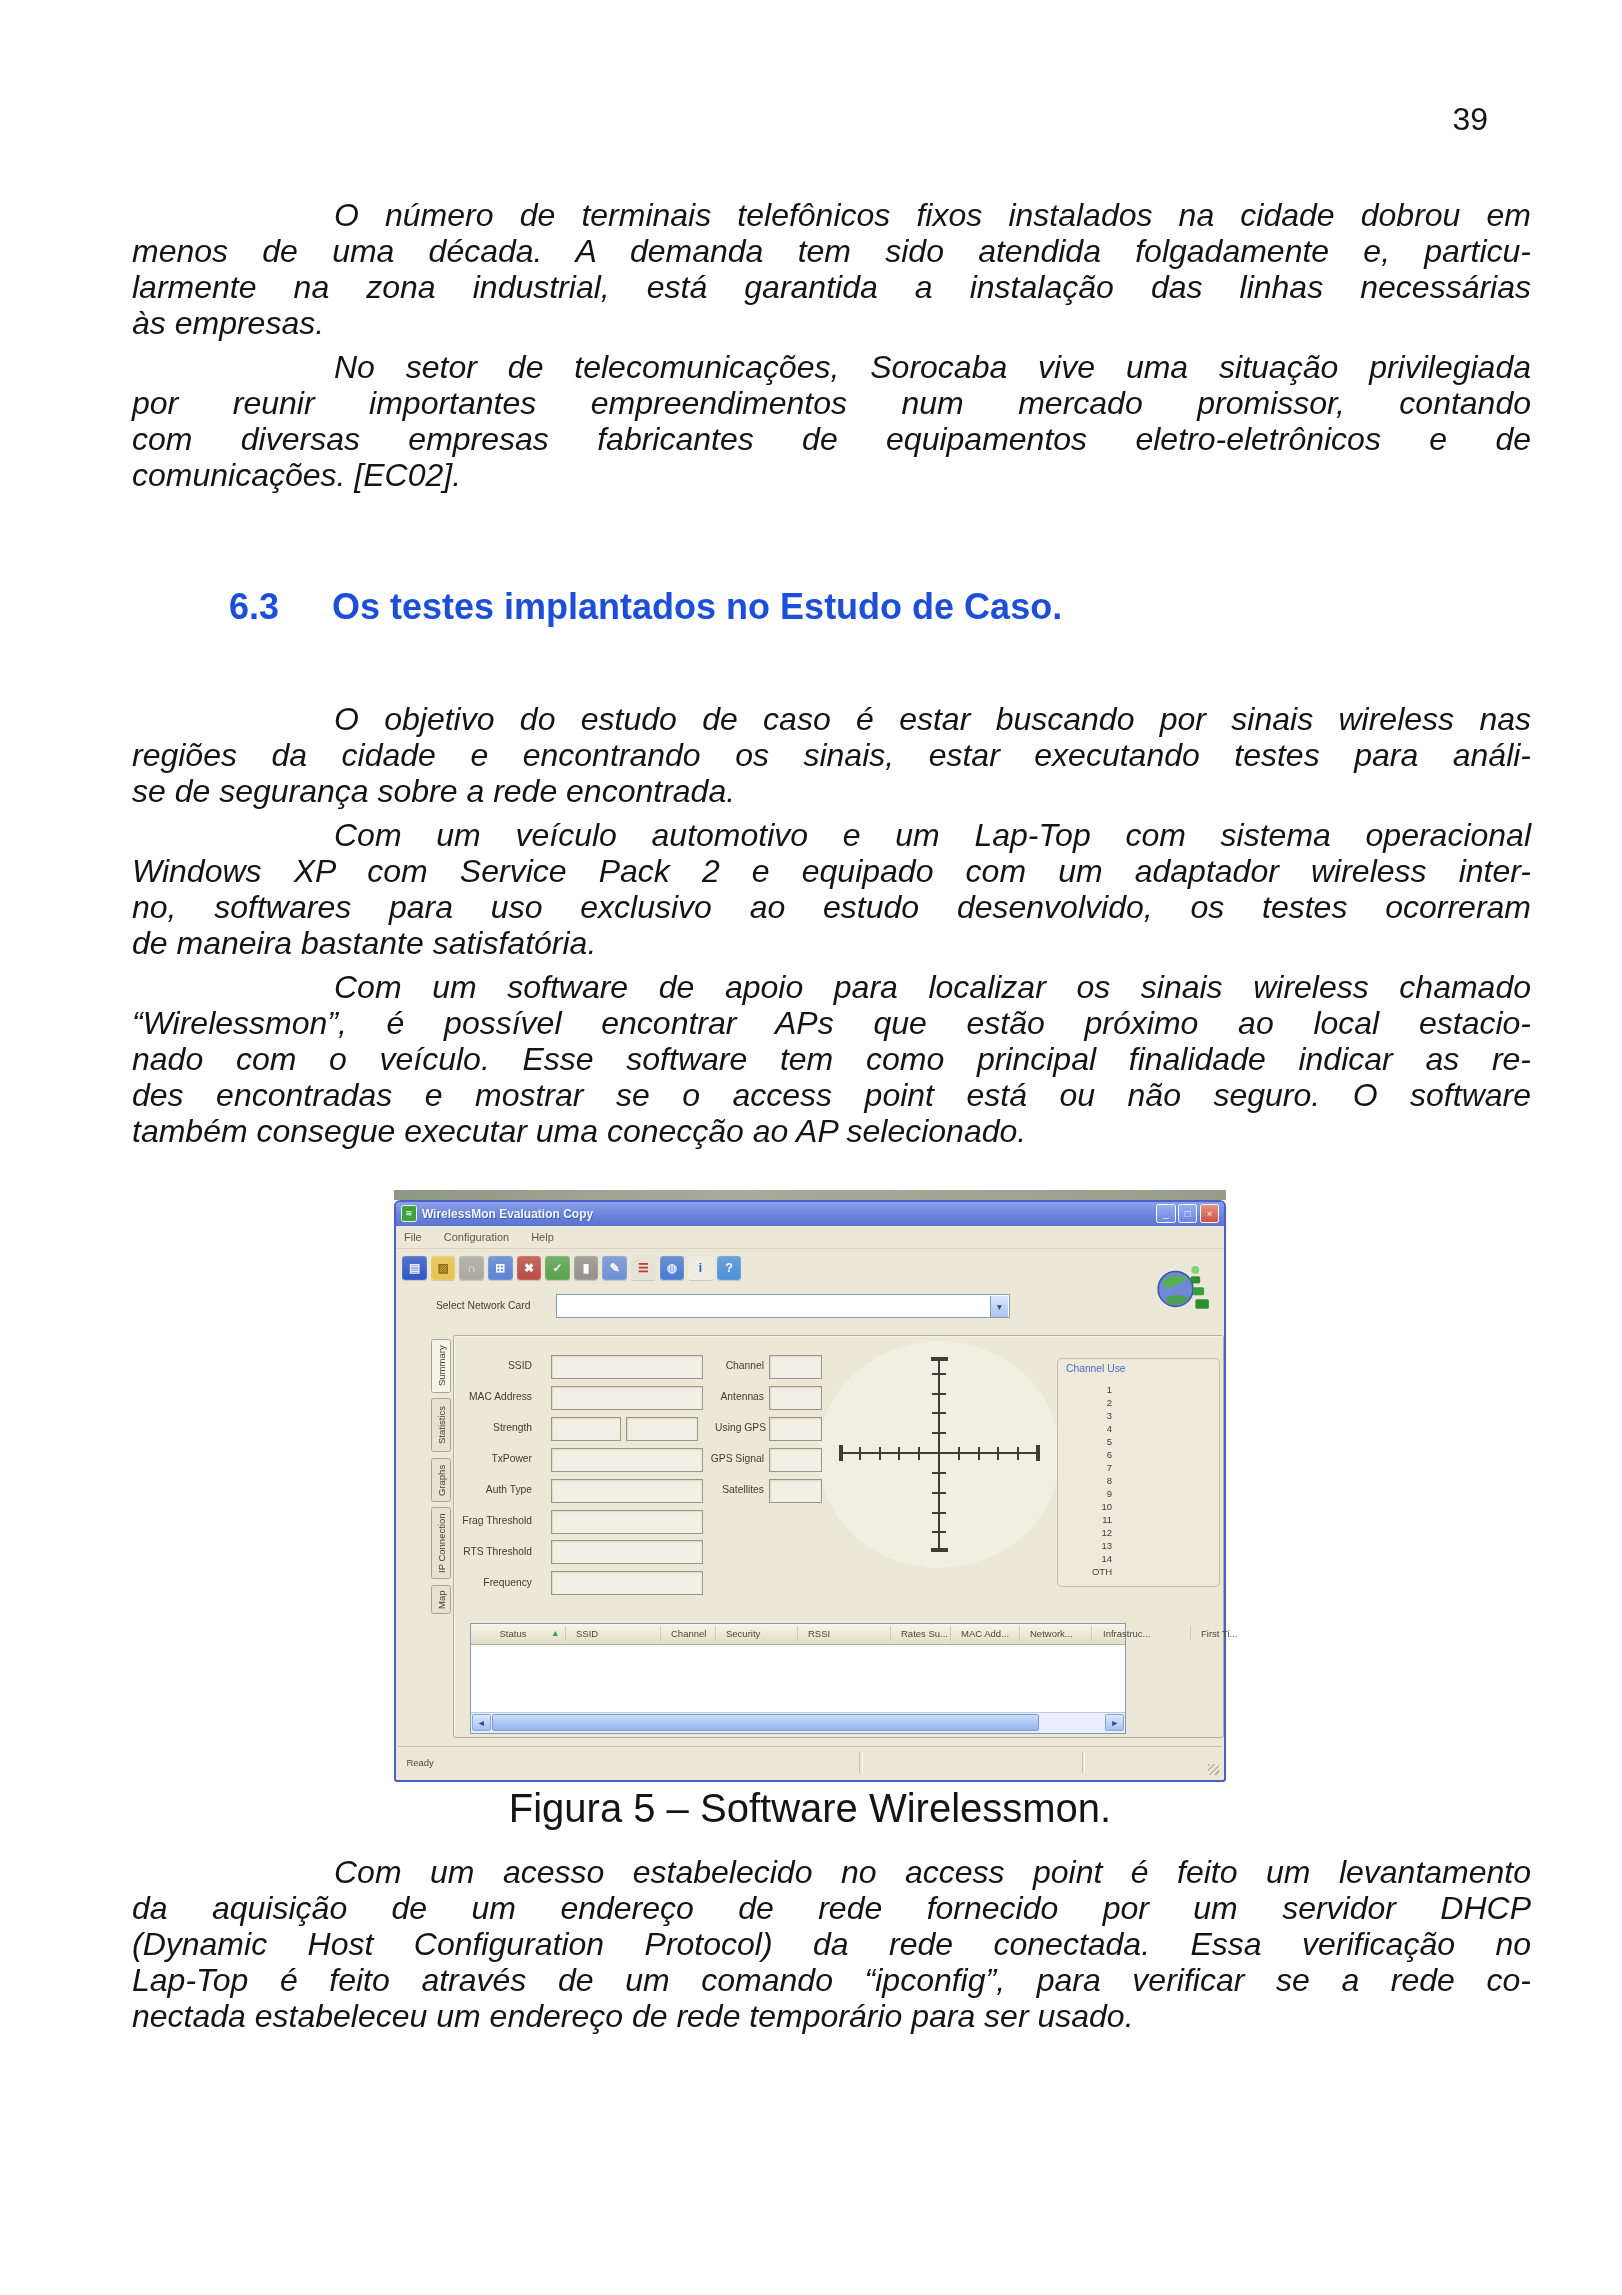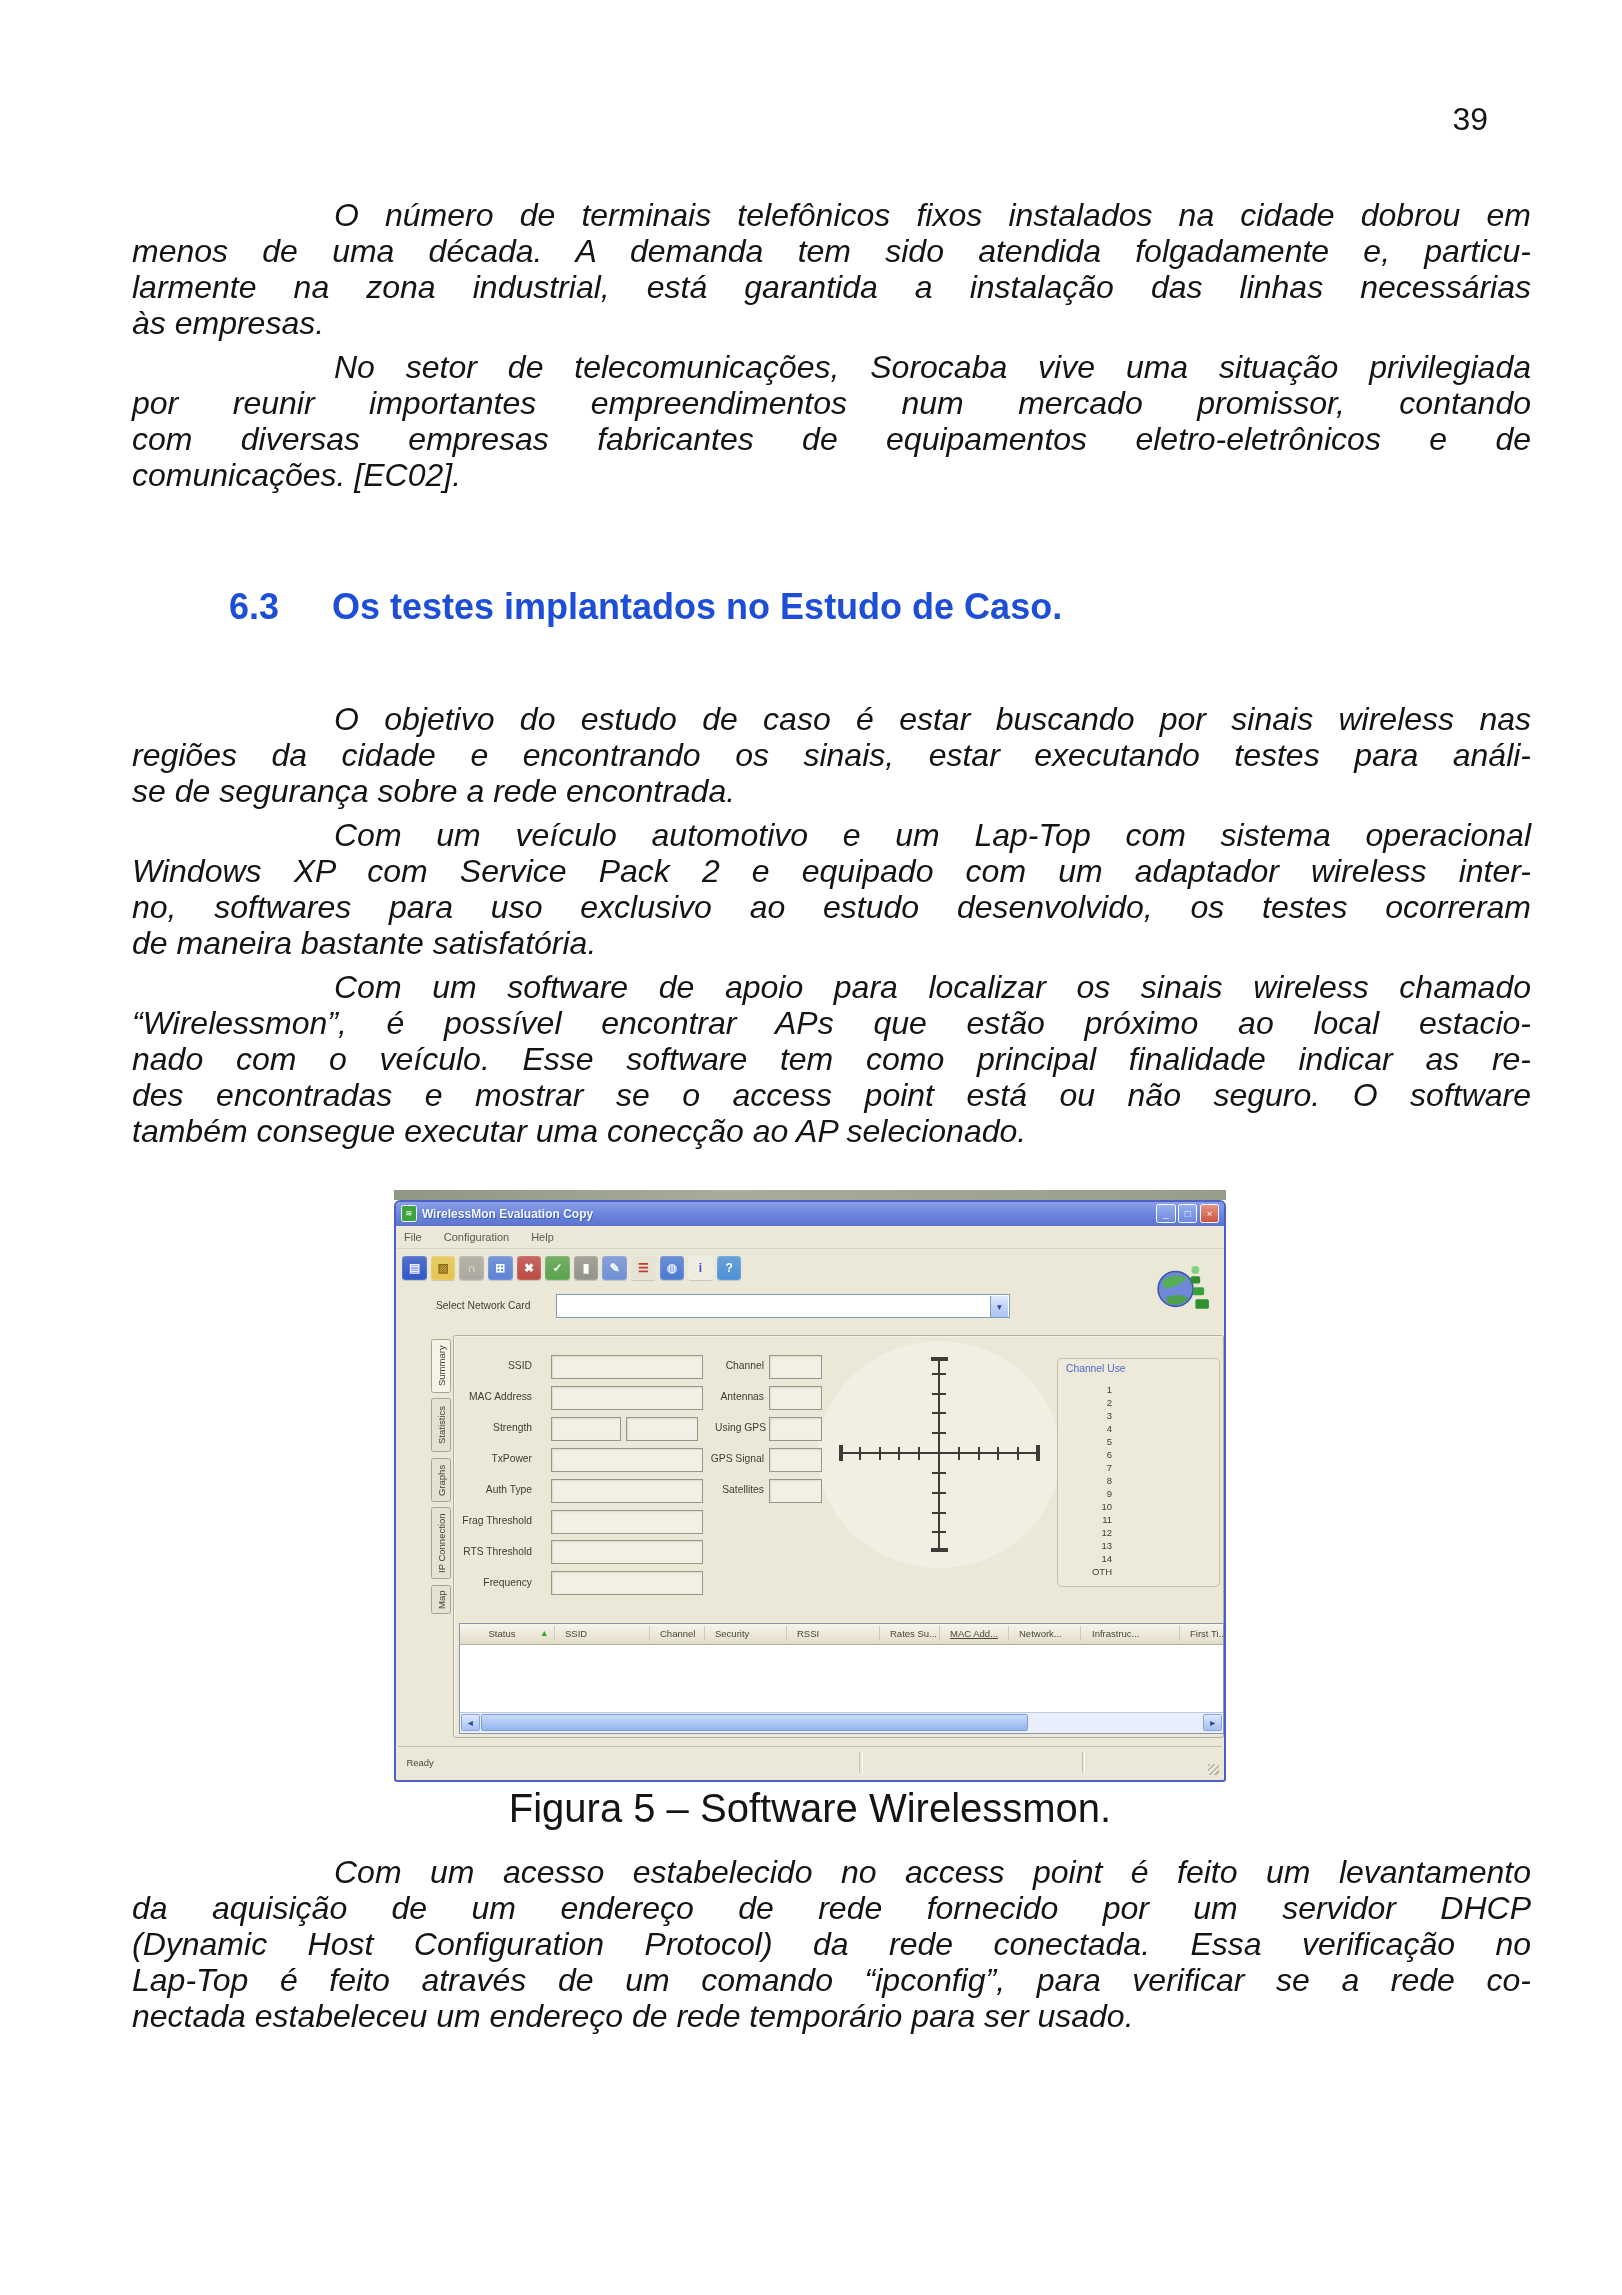--- a/index.html
+++ b/index.html
@@ -55,21 +55,21 @@
         box-shadow:inset 0.8px 0.8px 1.6px #d8d4c4;box-sizing:border-box;}
   .cu{position:absolute;left:603px;top:22px;width:161px;height:227px;border:0.8px solid #c2beae;
       border-radius:4.8px;background:#eeeadb;}
   .cu-title{position:absolute;left:8px;top:4px;font-size:10.3px;color:#4a6cc8;}
   .cu-list{position:absolute;left:30px;top:24px;width:24px;font-size:9.5px;line-height:13px;
            color:#3f3c32;text-align:right;}
   .cross{position:absolute;left:385px;top:21.4px;width:201px;height:195px;}
   .cross .halo{position:absolute;left:-20.6px;top:-16px;width:242px;height:227px;border-radius:50%;
                background:#f1eee2;}
   .cross .ln{position:absolute;background:#3c3c38;}
-  .aptable{position:absolute;left:5px;top:287px;width:765px;height:111px;border:0.8px solid #8a96ac;
+  .aptable{position:absolute;left:16px;top:287px;width:656px;height:111px;border:0.8px solid #8a96ac;
            background:#fff;box-sizing:border-box;}
   .thead{position:relative;height:20.6px;background:linear-gradient(#f8f5ea,#e2ddc9);
          border-bottom:0.8px solid #b4b0a0;}
   .thcol{position:absolute;top:4.8px;font-size:9.5px;color:#4a473a;white-space:nowrap;}
   .thsep{position:absolute;top:2.4px;width:0.8px;height:15px;background:#cfcbb9;}
   .sortico{position:absolute;top:4.8px;font-size:8.7px;color:#2ea22e;}
   .tbody{height:68px;background:#fff;}
   .hscroll{position:absolute;left:0;bottom:0;height:20.6px;width:100%;background:#e8eefb;
            border-top:0.8px solid #c0c8dc;box-sizing:border-box;}
   .sbtn{position:absolute;top:0.8px;width:19px;height:17.4px;background:linear-gradient(#dce8fc,#a8c0ee);
@@ -253,21 +253,21 @@
                 <span class="thcol" style="left: 105px;">SSID</span>
                 <span class="thsep" style="left: 189px;"></span>
                 <span class="thcol" style="left: 200px;">Channel</span>
                 <span class="thsep" style="left: 244px;"></span>
                 <span class="thcol" style="left: 255px;">Security</span>
                 <span class="thsep" style="left: 326px;"></span>
                 <span class="thcol" style="left: 337px;">RSSI</span>
                 <span class="thsep" style="left: 419px;"></span>
                 <span class="thcol" style="left: 430px;">Rates Su...</span>
                 <span class="thsep" style="left: 479px;"></span>
-                <span class="thcol" style="left: 490px; text-decoration: underline;">MAC Add...</span>
+                <span class="thcol" style="left: 490px;">MAC Add...</span>
                 <span class="thsep" style="left: 548px;"></span>
                 <span class="thcol" style="left: 559px;">Network...</span>
                 <span class="thsep" style="left: 620px;"></span>
                 <span class="thcol" style="left: 632px;">Infrastruc...</span>
                 <span class="thsep" style="left: 719px;"></span>
                 <span class="thcol" style="left: 730px;">First Ti...</span>
                 <span class="sortico" style="left: 80px;">▲</span>
               </div>
             <div class="tbody" id="tbody"></div>
             <div class="hscroll">

